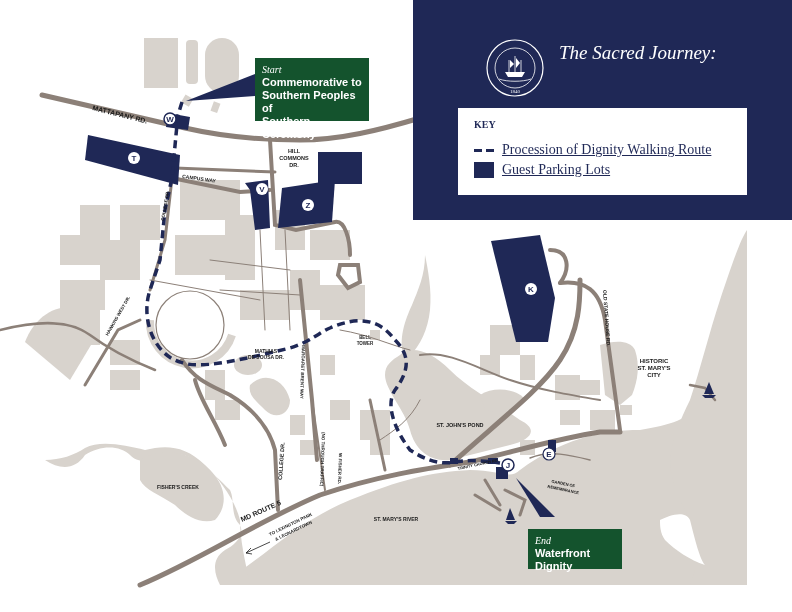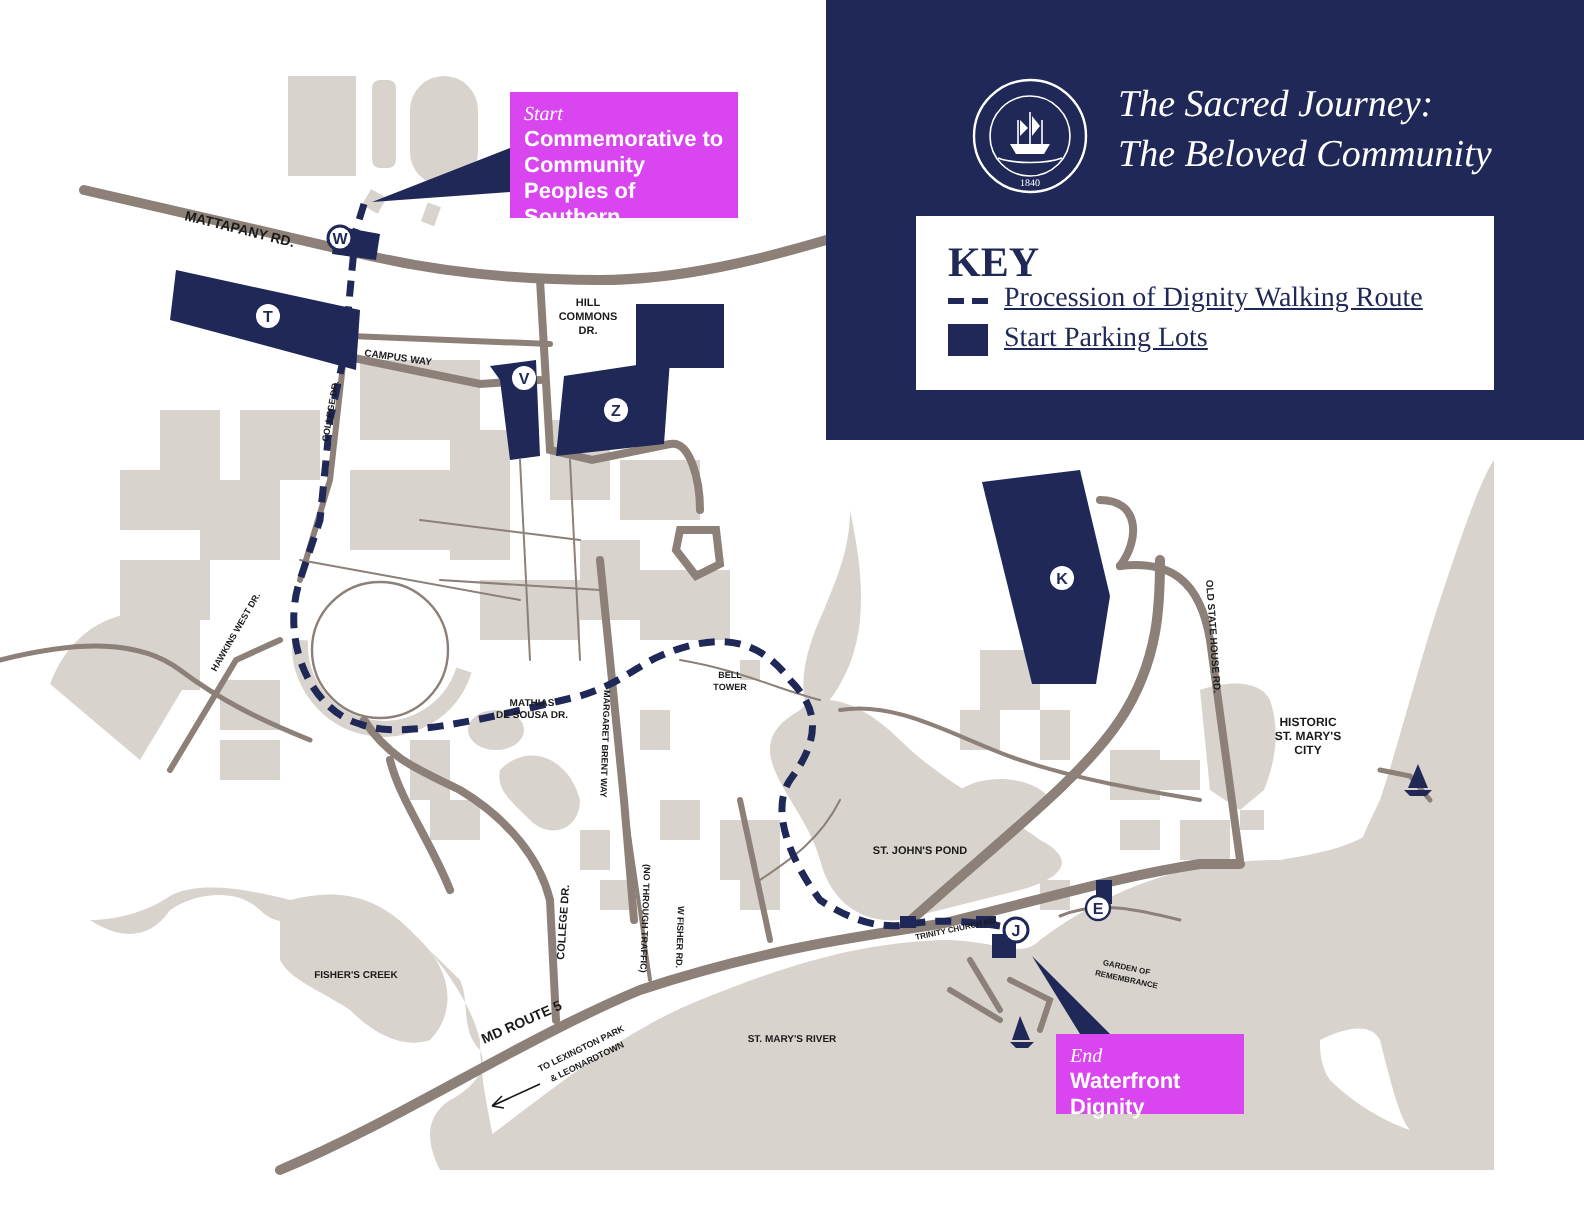--- a/index.html
+++ b/index.html
@@ -3,25 +3,25 @@
 <meta charset="utf-8">
 <style>
   html, body { margin:0; padding:0; background:#ffffff; }
   body { width:792px; height:612px; position:relative; overflow:hidden; font-family:"Liberation Sans", sans-serif; }
   #map { position:absolute; left:0; top:0; width:792px; height:612px; }
   .lbl { font-family:"Liberation Sans", sans-serif; font-weight:bold; fill:#1a1a1a; }
   .title-panel { position:absolute; left:413px; top:0; width:379px; height:220px; background:#1f2856; }
   .seal { position:absolute; left:72px; top:38px; width:60px; height:60px; }
   .title { position:absolute; left:146px; top:40px; color:#ffffff; font-family:"Liberation Serif", serif; font-style:italic; font-size:19px; line-height:25px; }
   .key { position:absolute; left:45px; top:108px; width:289px; height:87px; background:#ffffff; }
-  .key-title { position:absolute; left:16px; top:11px; font-family:"Liberation Serif", serif; font-weight:bold; font-size:21px; color:#1f2856; }
+  .key-title { position:absolute; left:16px; top:11px; font-family:"Liberation Serif", serif; font-weight:bold; font-size:10px; color:#1f2856; }
   .key-row { position:absolute; left:16px; font-family:"Liberation Serif", serif; font-size:14px; color:#1f2856; display:flex; align-items:center;text-decoration:underline; }
   .key-dash { width:20px; height:3px; background:repeating-linear-gradient(90deg,#1f2856 0 8px,transparent 8px 12px); margin-right:8px; }
   .key-swatch { width:20px; height:16px; background:#1f2856; margin-right:8px; }
-  .callout { position:absolute; background:#d946ef; color:#fff; font-family:"Liberation Sans", sans-serif; font-weight:bold; font-size:11px; line-height:13px; padding:5px 7px; box-sizing:border-box; }
+  .callout { position:absolute; background:#14532d; color:#fff; font-family:"Liberation Sans", sans-serif; font-weight:bold; font-size:11px; line-height:13px; padding:5px 7px; box-sizing:border-box;margin-top:12px; }
   .callout .ital { font-family:"Liberation Serif", serif; font-style:italic; font-weight:normal; font-size:10px; display:block; }
 </style>
 </head>
 <body>
 
 <svg id="map" viewBox="0 0 792 612" xmlns="http://www.w3.org/2000/svg">
 
   <g fill="#d8d3cd">
 
     <path d="M220,585 C260,560 300,520 350,500 C400,480 430,472 470,470 C500,470 510,480 520,470 C560,440 600,430 640,430 C670,425 690,420 700,400 L720,360 L747,290 L747,585 Z"></path>
@@ -197,47 +197,46 @@
     <text class="lbl" font-size="5" text-anchor="middle" x="178" y="489">FISHER'S CREEK</text>
     <text class="lbl" font-size="5" text-anchor="middle" x="396" y="521">ST. MARY'S RIVER</text>
     <text class="lbl" font-size="4" transform="translate(563,485) rotate(12)" text-anchor="middle">GARDEN OF</text>
     <text class="lbl" font-size="4" transform="translate(563,491) rotate(12)" text-anchor="middle">REMEMBRANCE</text>
   </g>
 </svg>
 
 <div class="callout" style="left:255px; top:46px; width:114px; height:63px;">
   <span class="ital">Start</span>
   <span style="display:block">Commemorative to</span>
-  <span style="display:block">Community Peoples of</span>
+  <span style="display:block">Southern Peoples of</span>
   <span style="display:block">Southern Ceremony</span>
 </div>
 
 <div class="callout" style="left:528px; top:517px; width:94px; height:40px;">
   <span class="ital">End</span>
   <span style="display:block">Waterfront Dignity</span>
 </div>
 
 <div class="title-panel">
   <svg class="seal" viewBox="0 0 60 60">
     <circle cx="30" cy="30" r="28" fill="none" stroke="#fff" stroke-width="1.2"></circle>
     <circle cx="30" cy="30" r="20" fill="none" stroke="#fff" stroke-width="0.8"></circle>
     <path d="M20,34 L40,34 L37,39 L23,39 Z" fill="#fff"></path>
     <path d="M30,18 L30,34 M24,22 L24,34 M36,22 L36,34" stroke="#fff" stroke-width="0.8"></path>
     <path d="M25,22 L29,26 L25,30 Z M31,20 L35,25 L31,30 Z" fill="#fff"></path>
     <path d="M14,41 C22,44 38,44 46,41" stroke="#fff" stroke-width="0.8" fill="none"></path>
     <text x="30" y="55" fill="#fff" font-size="5" text-anchor="middle" font-family="Liberation Serif, serif">1840</text>
   </svg>
   <div class="title">
     <div>The Sacred Journey:</div>
-    <div>The Beloved Community</div>
   </div>
   <div class="key">
     <div class="key-title">KEY</div>
     <div class="key-row" style="top:34px;">
       <span class="key-dash"></span>
       <span>Procession of Dignity Walking Route</span>
     </div>
     <div class="key-row" style="top:54px;">
       <span class="key-swatch"></span>
-      <span>Start Parking Lots</span>
+      <span>Guest Parking Lots</span>
     </div>
   </div>
 </div>
 
 </body></html>

